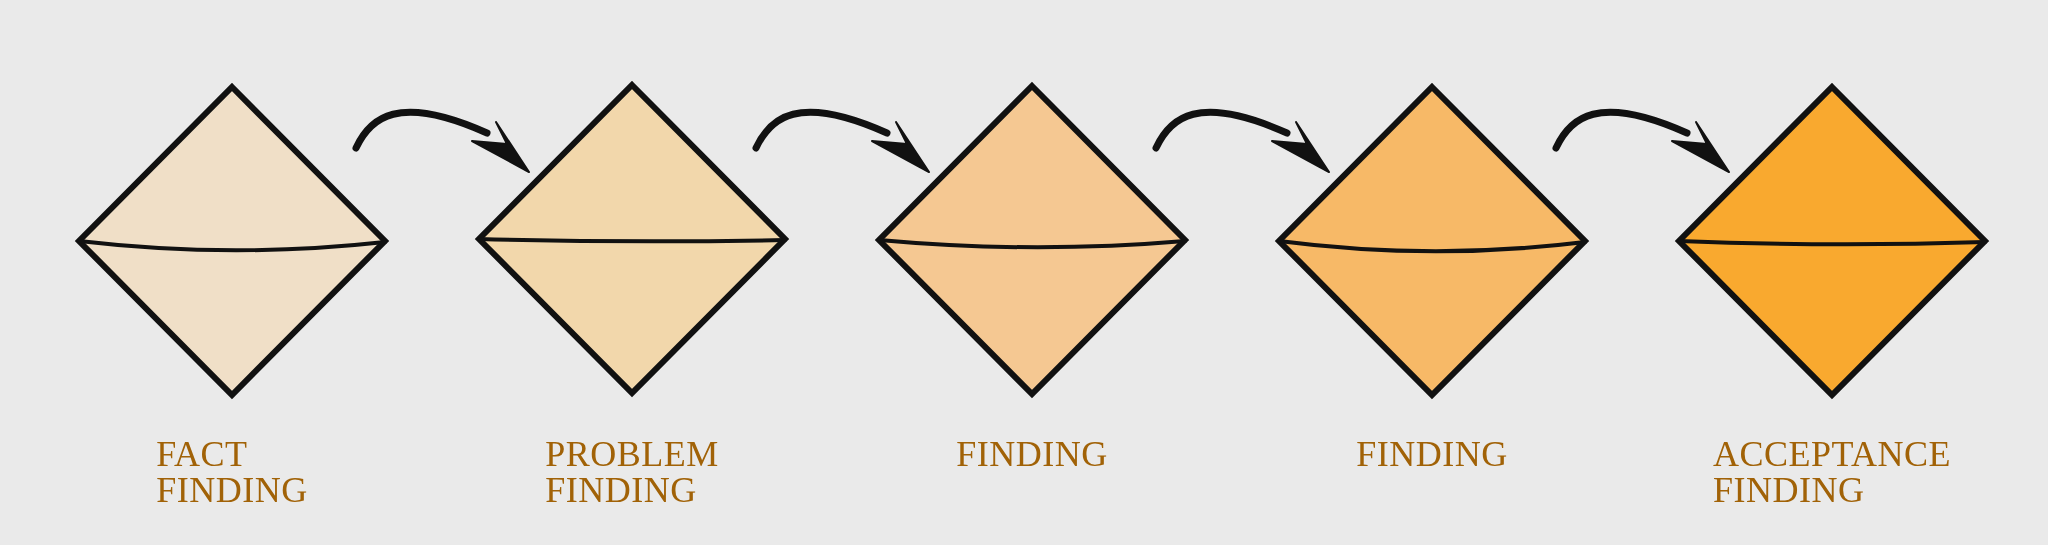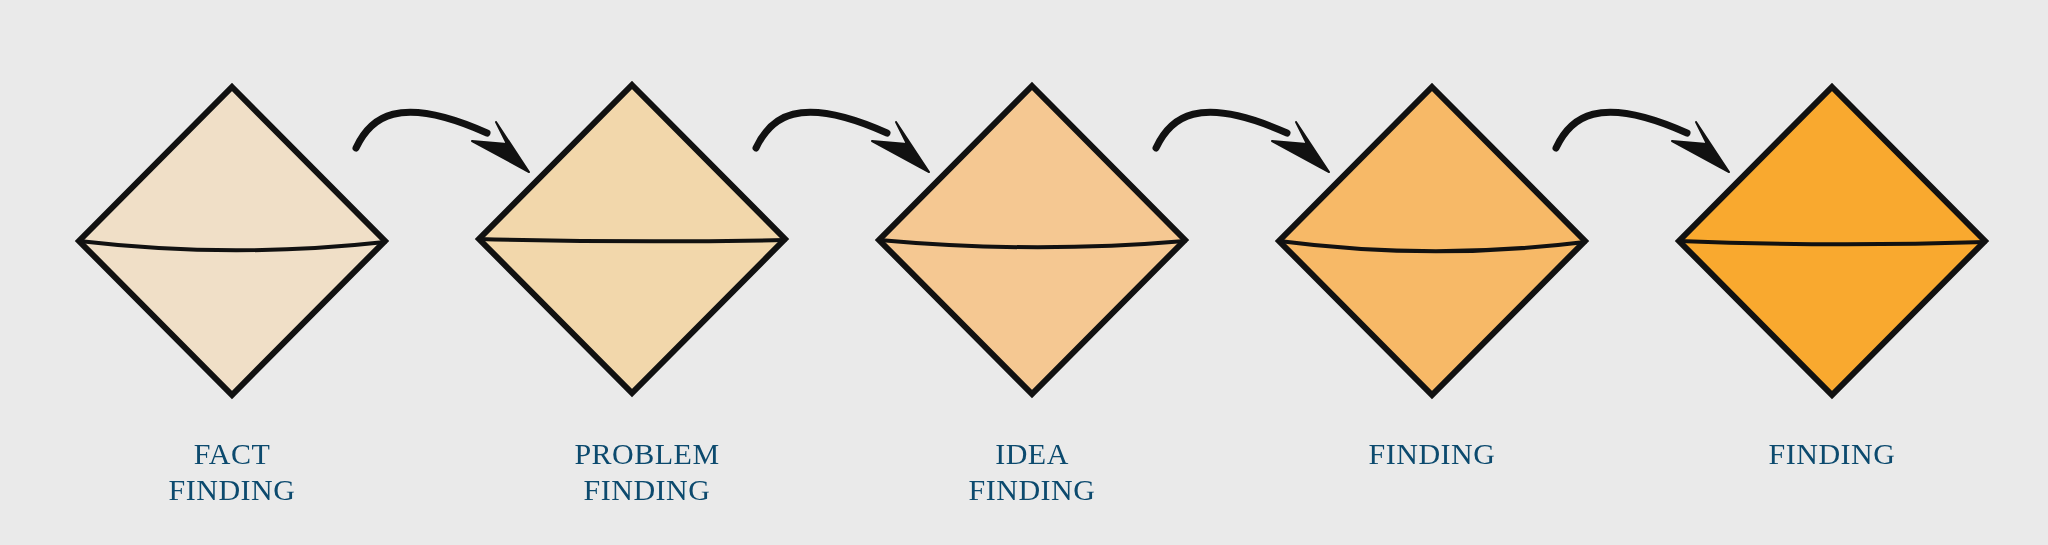--- a/index.html
+++ b/index.html
@@ -23,24 +23,23 @@
   #diagram-svg {
     position: absolute;
     top: 0;
     left: 0;
     width: 2048px;
     height: 545px;
     display: block;
   }
   .stage-label {
     position: absolute;
-    text-align: center;
-    color: #0c4a6e;
+    color: #a16207;
     font-family: "Liberation Serif", "DejaVu Serif", serif;
-    font-size: 30px;
+    font-size: 36px;
     line-height: 36px;
     letter-spacing: 0.5px;
     white-space: nowrap;
     transform: translateX(-50%);
   }
   .stage-label .label-line {
     display: block;
   }
 </style>
 </head>
@@ -89,29 +88,29 @@
           <path d="M 1679 241 Q 1832 247 1985 242" fill="none" stroke="#111111" stroke-width="4" stroke-linecap="round"></path>
         </g>
       </g>
   </svg>
 
   <div id="labels-layer">
       <div class="stage-label" style="left: 232px; top: 436px;">
         <span class="label-line">FACT</span>
         <span class="label-line">FINDING</span>
       </div>
-      <div class="stage-label" style="left: 632px; top: 436px; margin-left: 15px;">
+      <div class="stage-label" style="left: 632px; top: 436px;">
         <span class="label-line">PROBLEM</span>
         <span class="label-line">FINDING</span>
       </div>
       <div class="stage-label" style="left: 1032px; top: 436px;">
-        <span class="label-line">IDEA</span>
         <span class="label-line">FINDING</span>
       </div>
       <div class="stage-label" style="left: 1432px; top: 436px;">
         <span class="label-line">FINDING</span>
       </div>
       <div class="stage-label" style="left: 1832px; top: 436px;">
+        <span class="label-line">ACCEPTANCE</span>
         <span class="label-line">FINDING</span>
       </div>
     </div>
 
 </div>
 
 </body></html>

